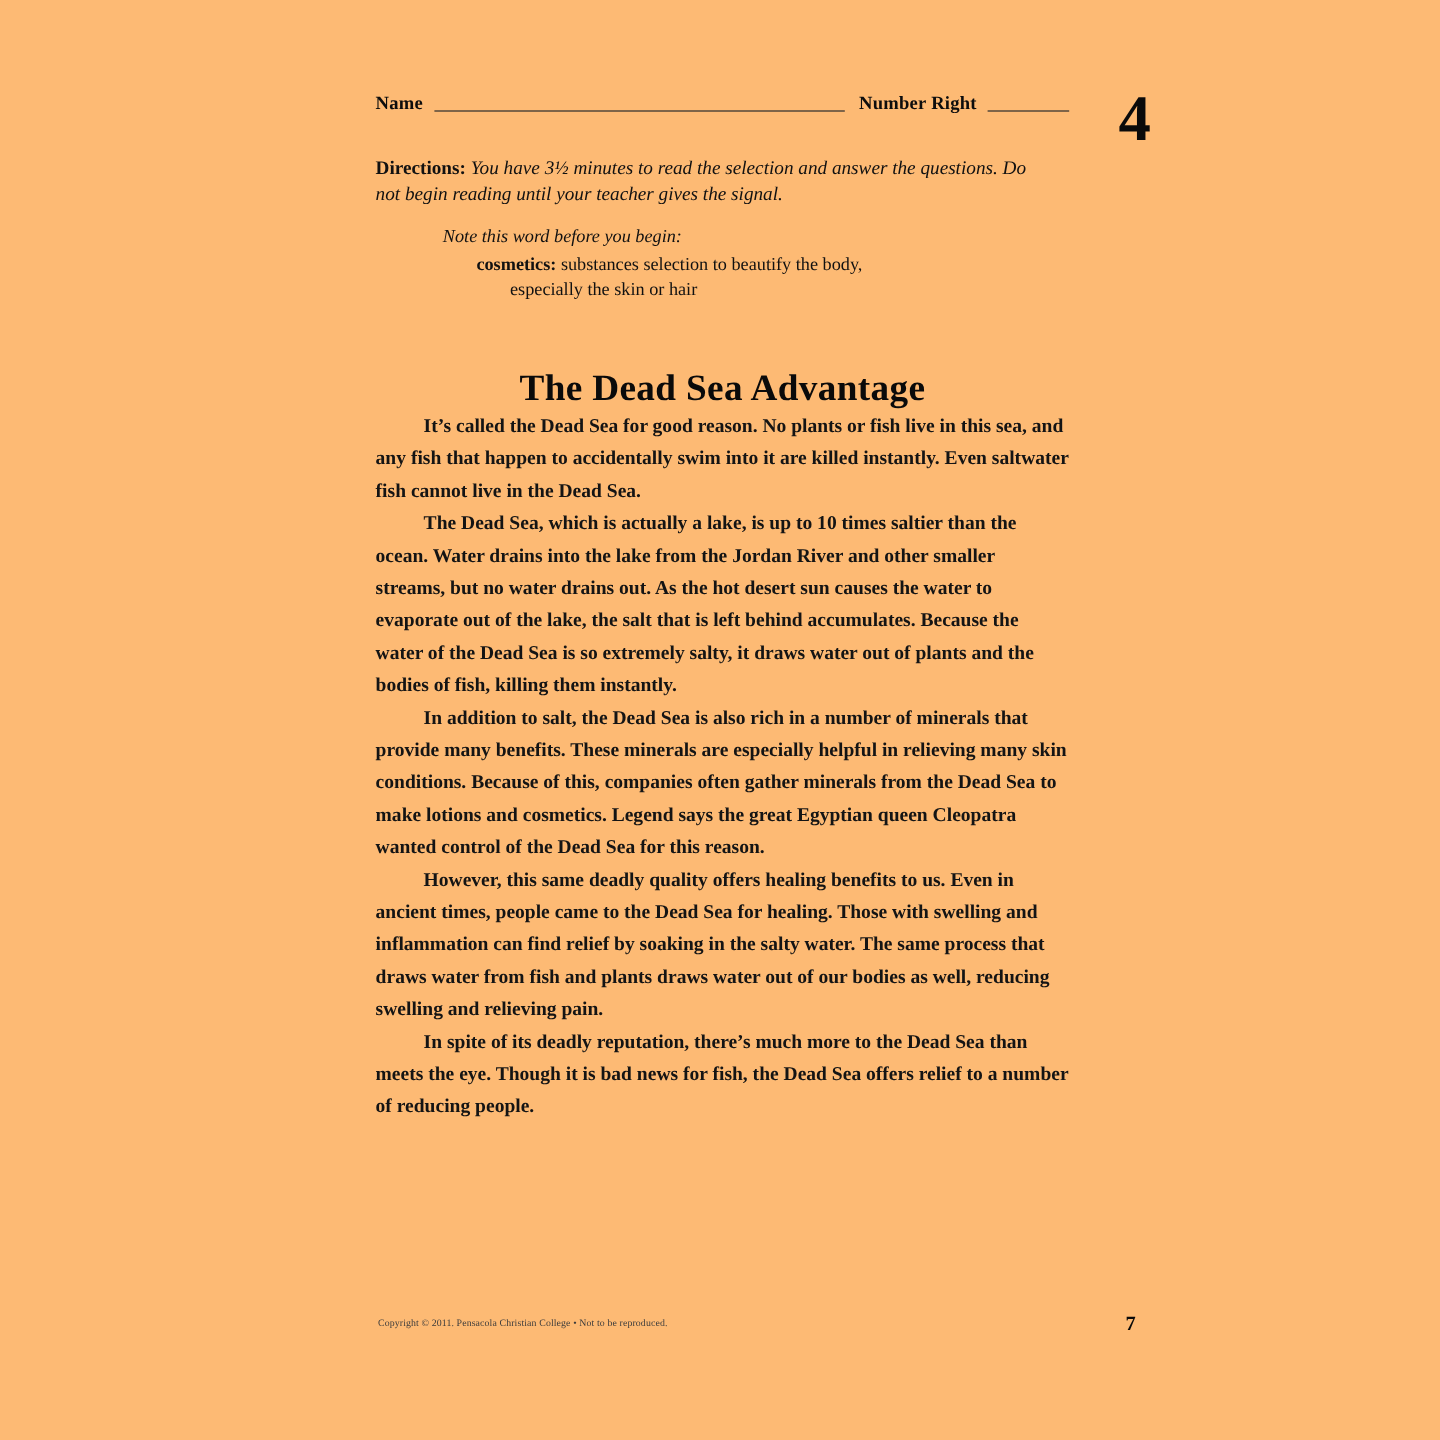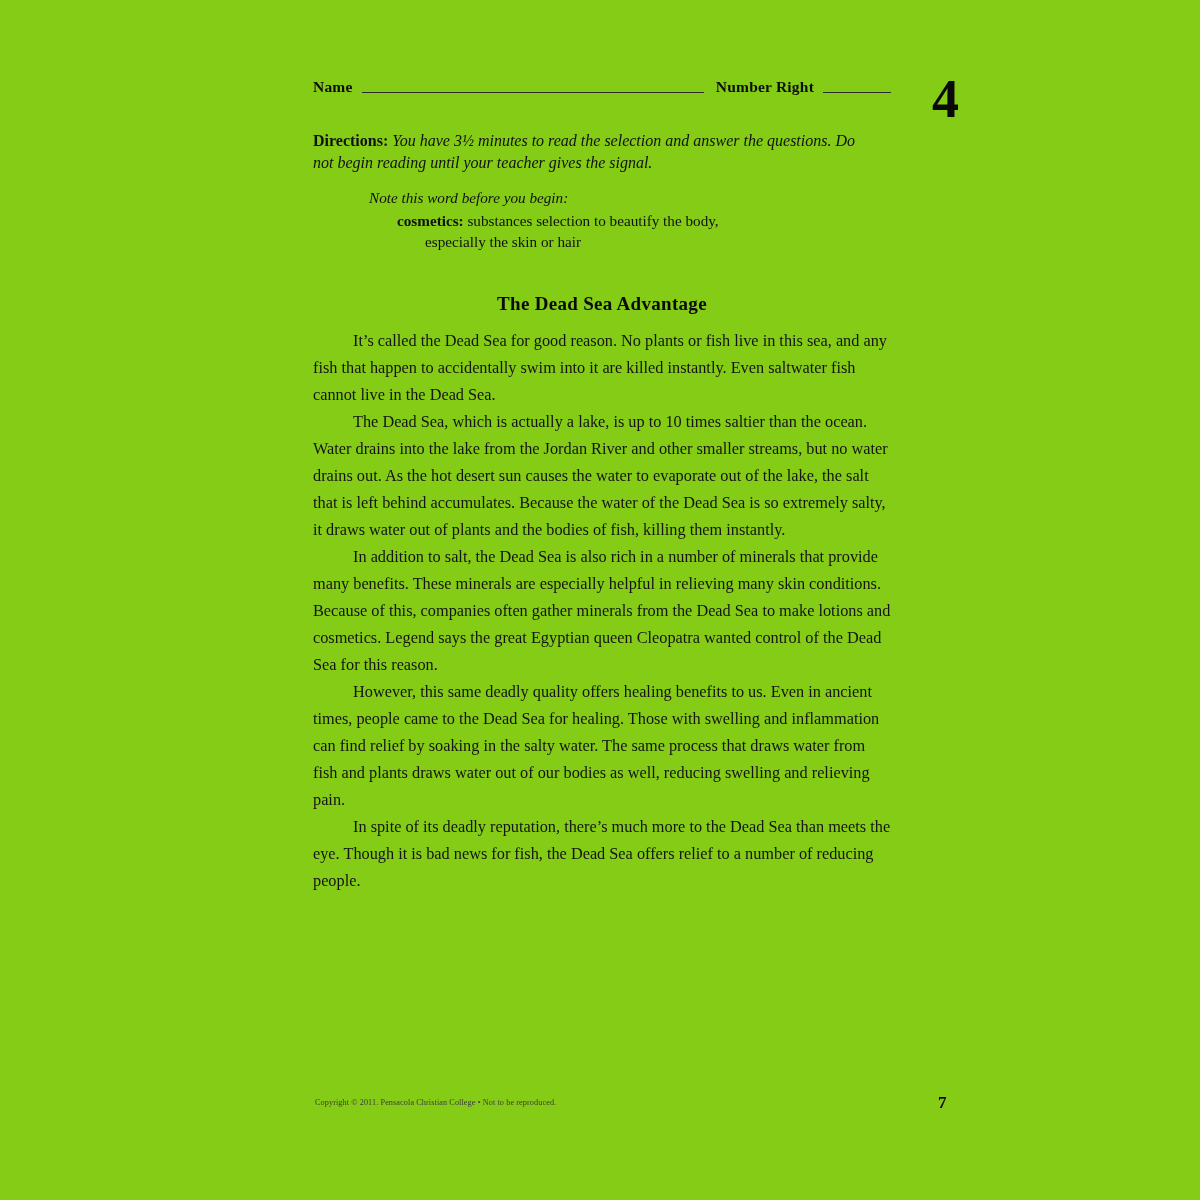--- a/index.html
+++ b/index.html
@@ -14,21 +14,21 @@
     color: #111111;
     position: relative;
     overflow: hidden;
   }
 
   .page {
     position: absolute;
     left: 0; top: 0;
     width: 1200px;
     height: 1200px;
-    background: #84cc16;
+    background: #fdba74;
   }
 
   .content {
     position: absolute;
     left: 313px;
     top: 78px;
     width: 578px;
   }
 
   
@@ -107,34 +107,34 @@
   .vocab-word {
     font-weight: bold;
   }
   .vocab-cont {
     margin-left: 112px;
   }
 
   
   .article-title {
     text-align: center;
-    font-size: 19px;
-    font-weight: bold;
-    margin-top: 40px;
+    font-size: 31px;
+    font-weight: bold;
+    margin-top: 52px;
     letter-spacing: 0.3px;
     color: #0a0a0a;
   }
 
   
   .body-text {
-    margin-top: 12px;
     font-size: 16.3px;
     line-height: 27px;
     text-align: left;
     color: #141414;
+    font-weight: bold;
   }
   .body-text p {
     margin: 0;
     text-indent: 40px;
   }
 
   
   .footer-copy {
     position: absolute;
     left: 315px;

